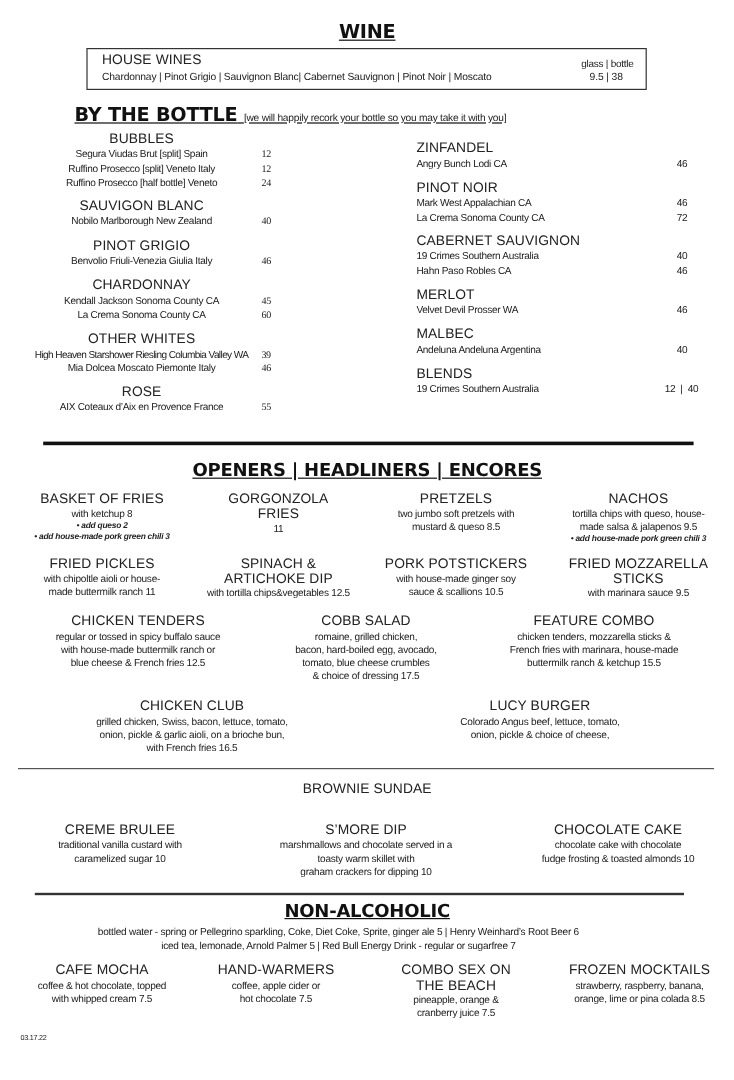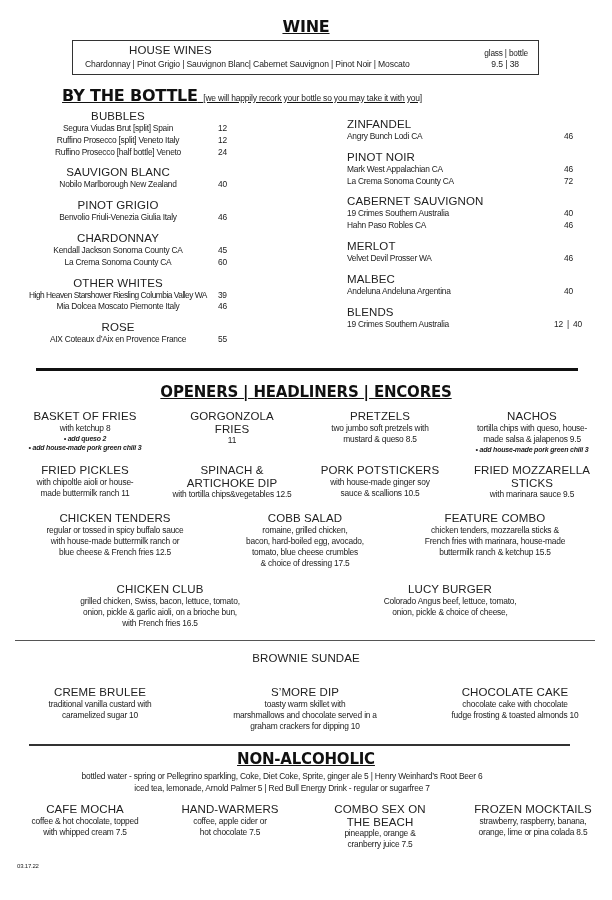--- a/index.html
+++ b/index.html
@@ -24,34 +24,34 @@
     .bottle-title .big { font-size: 16px; }
     .bottle-title .note { font-family: "Liberation Sans Narrow", "Liberation Sans", sans-serif; font-weight: normal; font-size: 8.5px; color: #222; letter-spacing: -0.2px; }
 
     
     .house-box {
       left: 72px; top: 40px; width: 467px; height: 35px;
       border: 1px solid #333;
       border-right-width: 1.5px;
       border-bottom-width: 1.5px;
     }
-    .house-name { left: 12px; top: 3px; font-size: 11.5px; color: #222; letter-spacing: 0.1px; margin-left: 44px; }
+    .house-name { left: 12px; top: 3px; font-size: 11.5px; color: #222; letter-spacing: 0.1px; }
     .house-list { left: 12px; top: 18px; font-size: 8.6px; color: #222; letter-spacing: -0.15px; }
     .house-header { right: 10px; top: 7px; font-size: 8.3px; color: #222; letter-spacing: -0.2px; text-align: center; }
     .house-price { right: 19px; top: 18px; font-size: 8.6px; color: #222; letter-spacing: -0.1px; }
 
     
     .wine-col { top: 110px; }
     .wine-col.left { left: 3px; width: 230px; text-align: center; }
     .wine-col.right { left: 311px; width: 230px; margin-left: 36px; }
     .wine-group { margin-bottom: 8px; }
     .wine-cat { font-size: 11.5px; color: #222; letter-spacing: 0.1px; line-height: 13px; }
     .wine-row { position: relative; font-size: 8.4px; line-height: 11.8px; color: #222; letter-spacing: -0.25px; }
     .wine-row .price { position: absolute; top: 0; }
-    .wine-col.left .wine-row .price { left: 215px; }
+    .wine-col.left .wine-row .price { left: 215px; font-family: Liberation Serif, serif; }
     .wine-col.right .wine-row .price { left: 217px; }
     .wine-col.right .wine-row .price.combo { left: 207px; }
 
     
     .rule-thick { left: 36px; width: 542px; top: 368px; height: 3px; background: #111; }
     .rule-thin { left: 15px; width: 580px; top: 640px; height: 1px; background: #555; }
     .rule-med { left: 29px; width: 541px; top: 744px; height: 2px; background: #333; }
 
     .food-title { left: 0; width: 612px; top: 383px; text-align: center; font-size: 15px; }
     .nonalc-title { left: 0; width: 612px; top: 750px; text-align: center; font-size: 15px; }
@@ -227,22 +227,22 @@
 <div class="abs item" style="left:0;width:612px;top:652px">
   <div class="item-name">BROWNIE SUNDAE</div>
 </div>
 <div class="abs item" style="left:10px;width:180px;top:686px">
   <div class="item-name">CREME BRULEE</div>
   <div class="item-desc">traditional vanilla custard with</div>
   <div class="item-desc">caramelized sugar  10</div>
 </div>
 <div class="abs item" style="left:195px;width:220px;top:686px">
   <div class="item-name">S’MORE DIP</div>
+  <div class="item-desc">marshmallows and chocolate served in a</div>
   <div class="item-desc">toasty warm skillet with</div>
-  <div class="item-desc">marshmallows and chocolate served in a</div>
   <div class="item-desc">graham crackers for dipping  10</div>
 </div>
 <div class="abs item" style="left:415px;width:200px;top:686px">
   <div class="item-name">CHOCOLATE CAKE</div>
   <div class="item-desc">chocolate cake with chocolate</div>
   <div class="item-desc">fudge frosting &amp; toasted almonds 10</div>
 </div>
 
 <div class="abs rule-med"></div>
 

